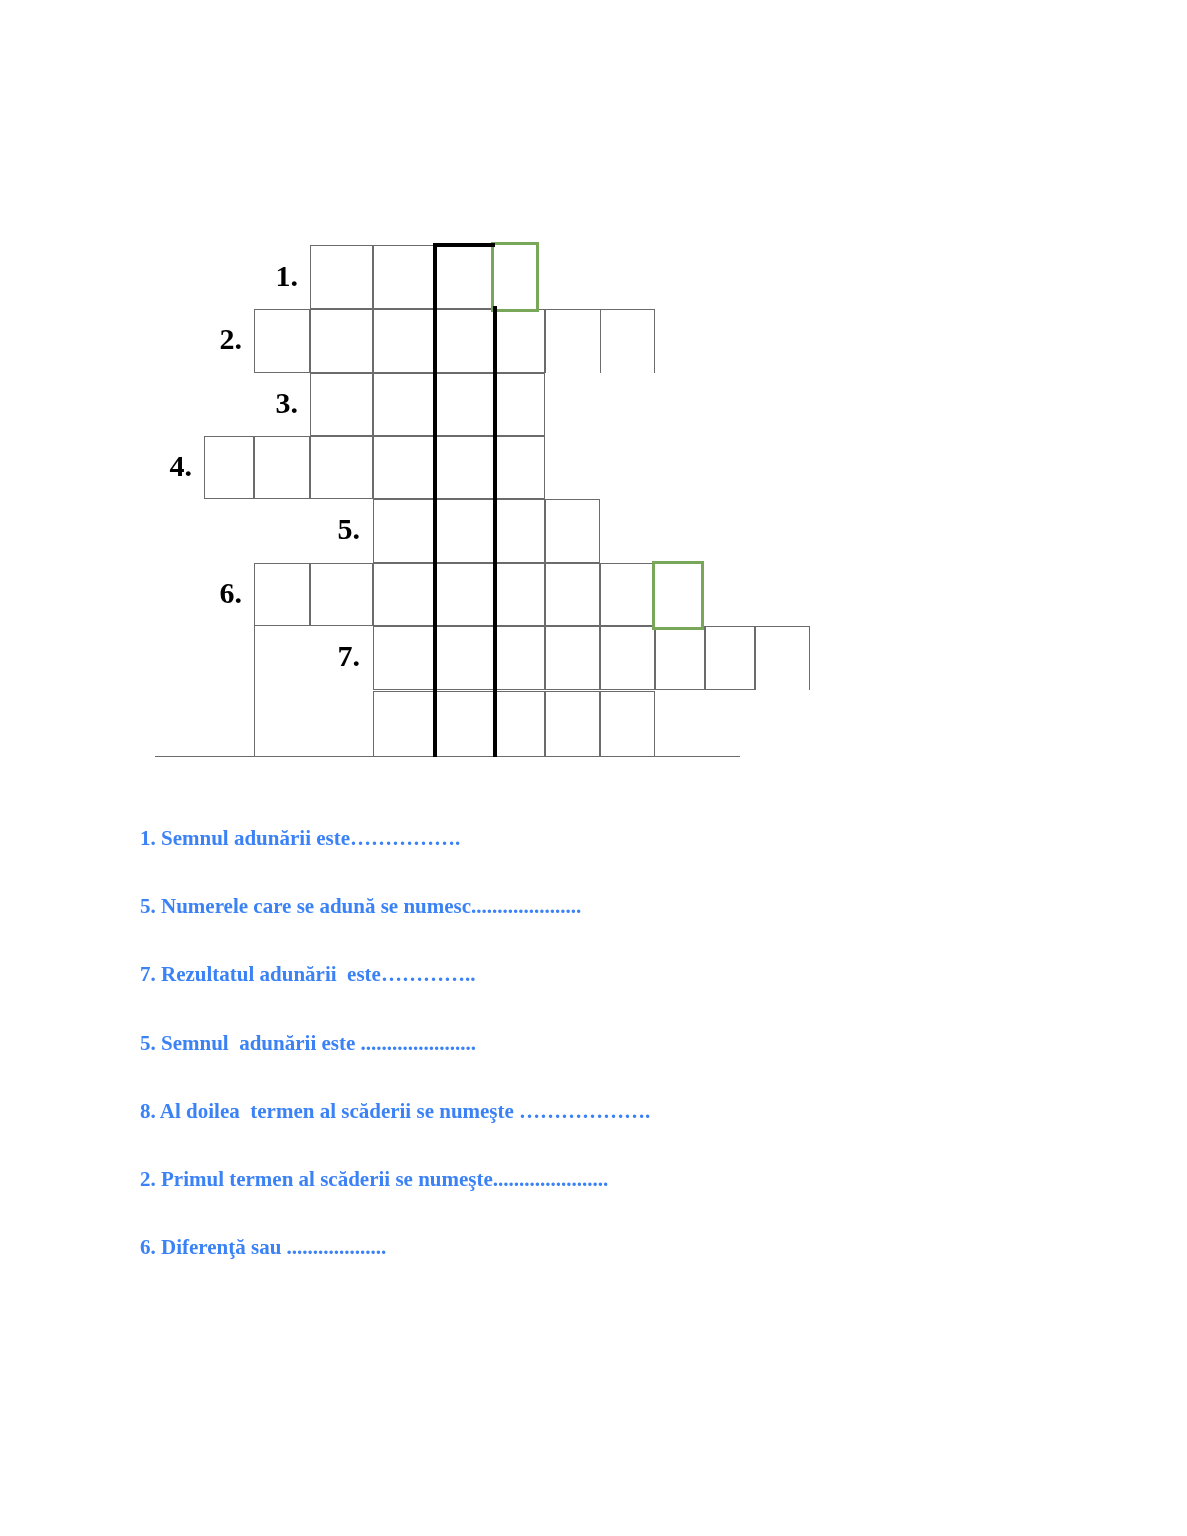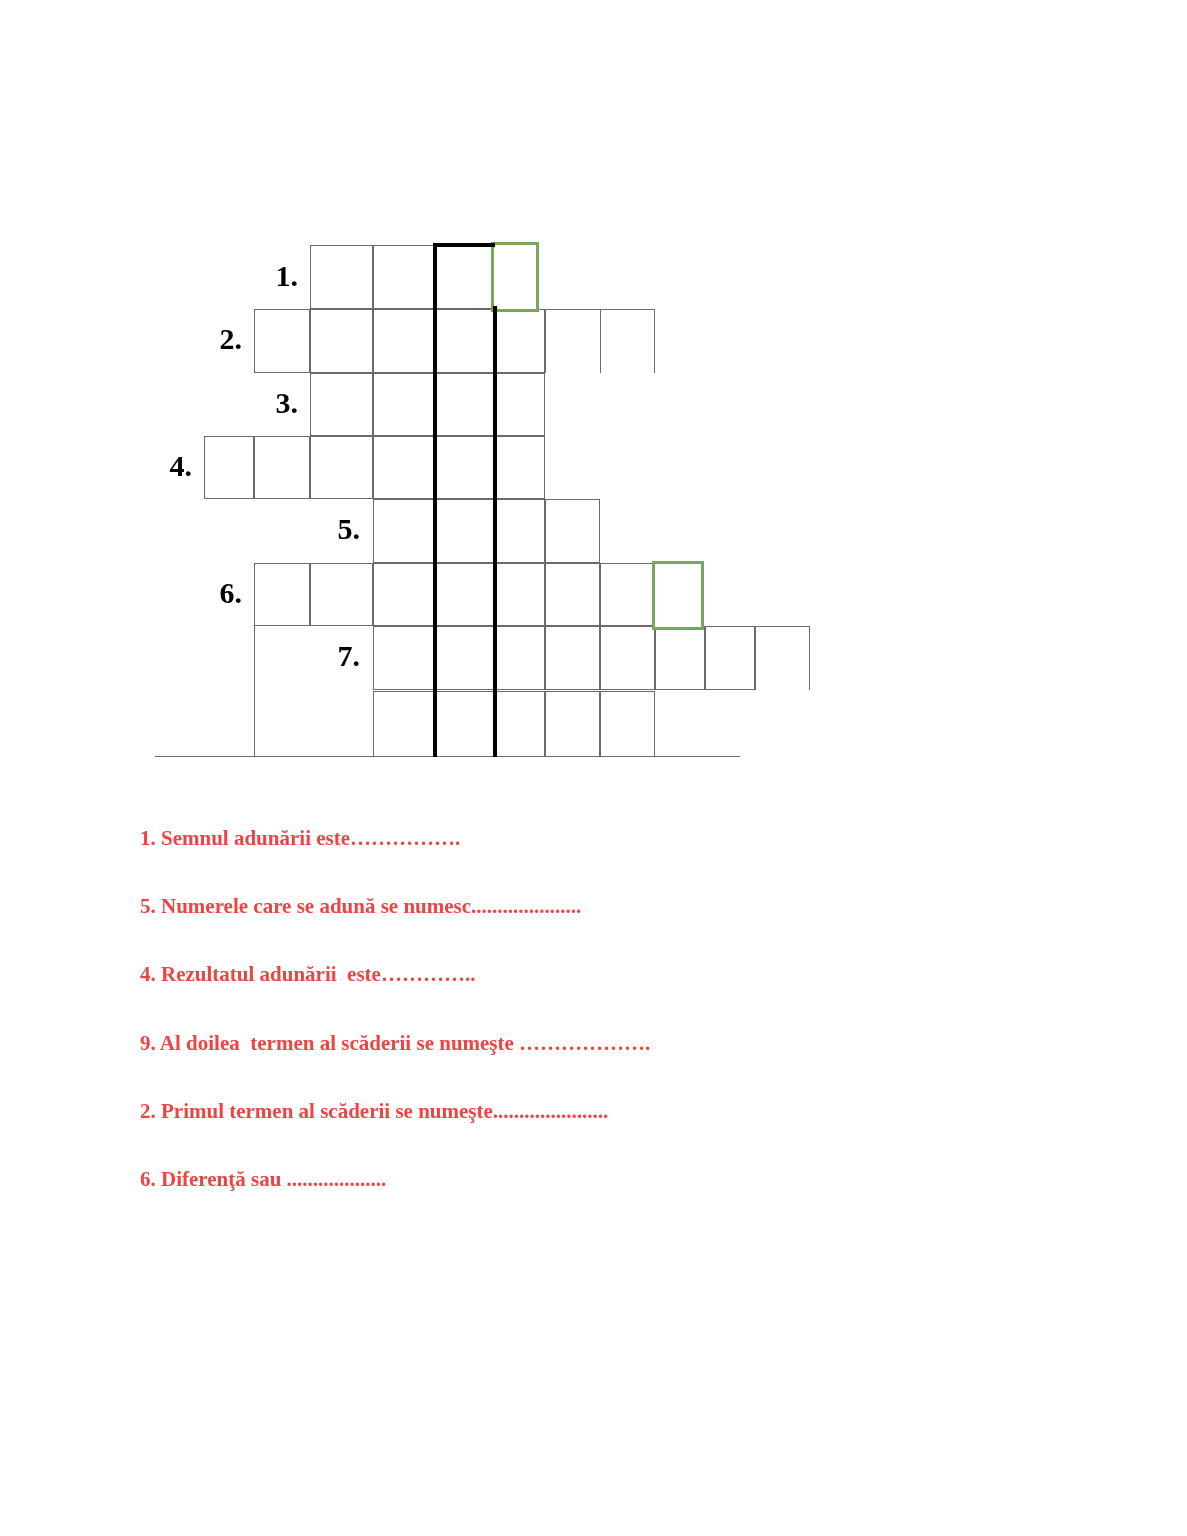--- a/index.html
+++ b/index.html
@@ -79,21 +79,21 @@
   #clues{
     position:absolute;
     left:140px;
     top:826px;
     width:900px;
   }
   .clue{
     font-family:"Liberation Serif", serif;
     font-weight:bold;
     font-size:21px;
-    color:#ef4444;
+    color:#3b82f6;
     line-height:1.2;
     margin-bottom:43px;
     white-space:pre-wrap;
   }
 </style>
 </head>
 <body>
 
 <div class="page">
 
@@ -170,19 +170,20 @@
 
     <div class="hbar" style="left:433px;top:243px;width:62px;"></div>
     <div class="vbar" style="left:433px;top:243px;height:514px;"></div>
     <div class="vbar" style="left:493px;top:306px;height:451px;"></div>
 
   </div>
 
   <div id="clues">
     <div class="clue">1. Semnul adunării este…………….</div>
     <div class="clue">5. Numerele care se adună se numesc.....................</div>
-    <div class="clue">4. Rezultatul adunării  este…………..</div>
-    <div class="clue">9. Al doilea  termen al scăderii se numeşte ……………….</div>
+    <div class="clue">7. Rezultatul adunării  este…………..</div>
+    <div class="clue">5. Semnul  adunării este ......................</div>
+    <div class="clue">8. Al doilea  termen al scăderii se numeşte ……………….</div>
     <div class="clue">2. Primul termen al scăderii se numeşte......................</div>
     <div class="clue">6. Diferenţă sau ...................</div>
   </div>
 
 </div>
 
 </body></html>

